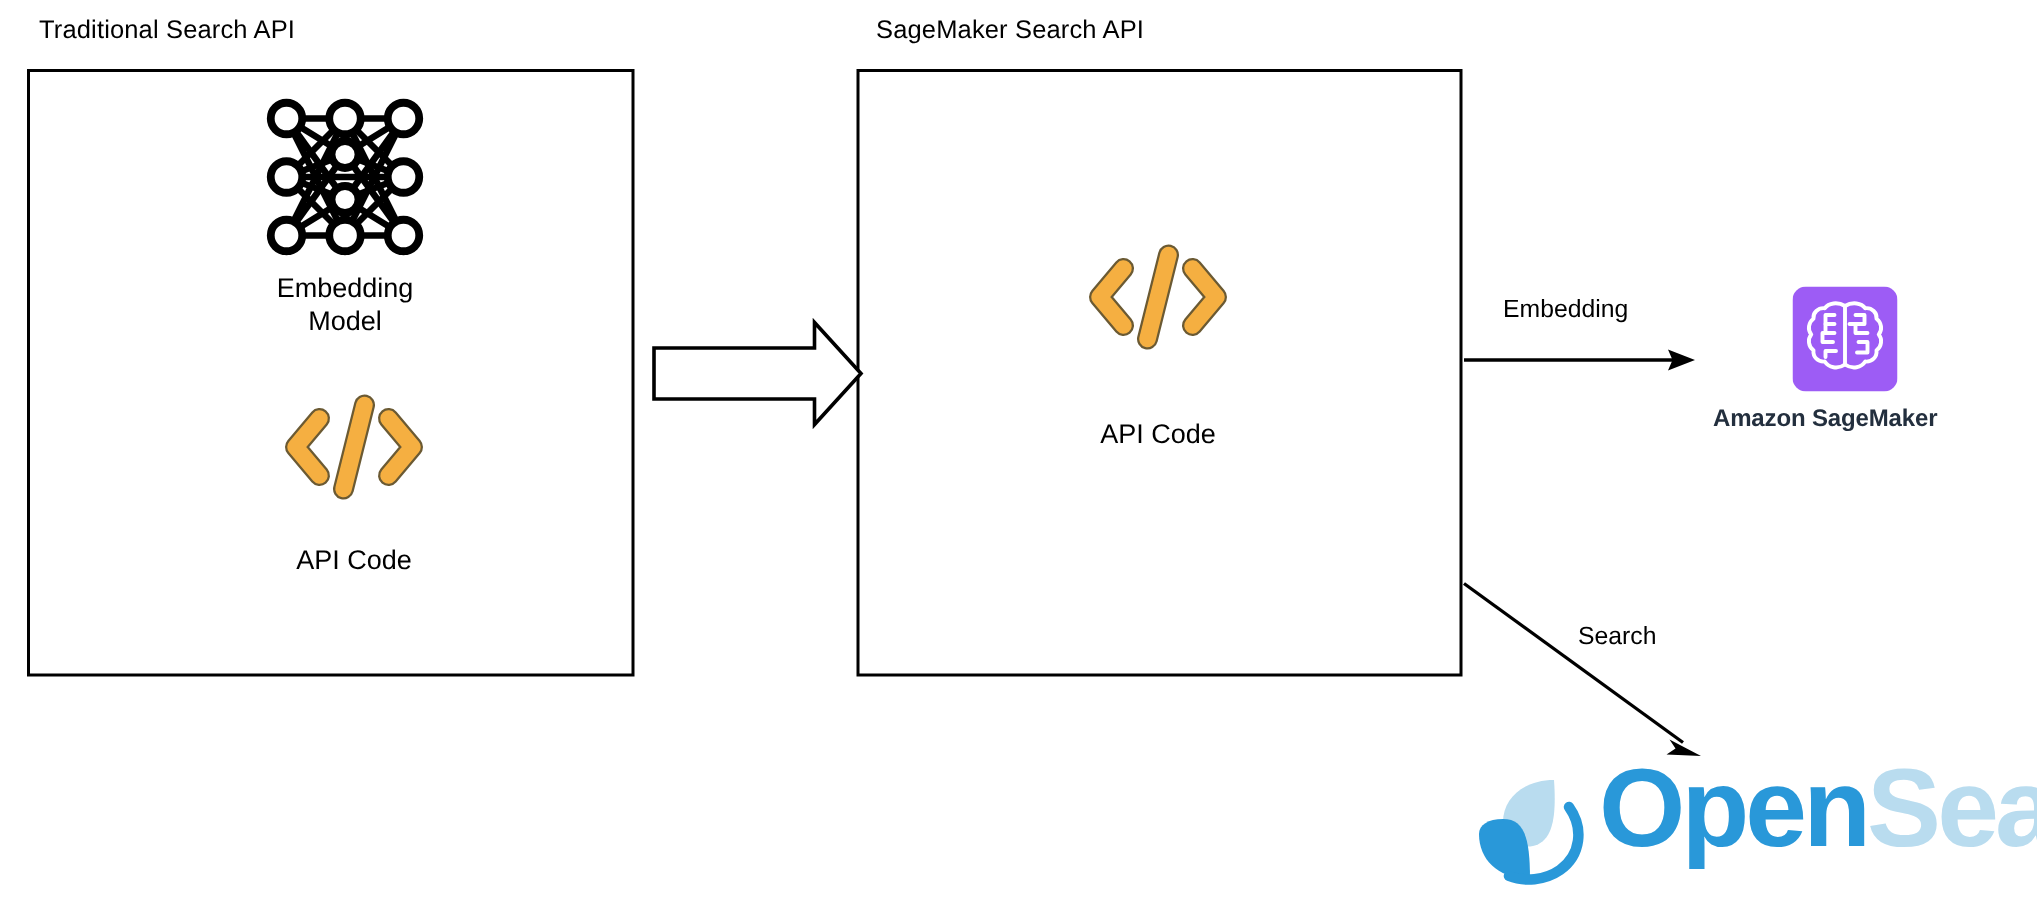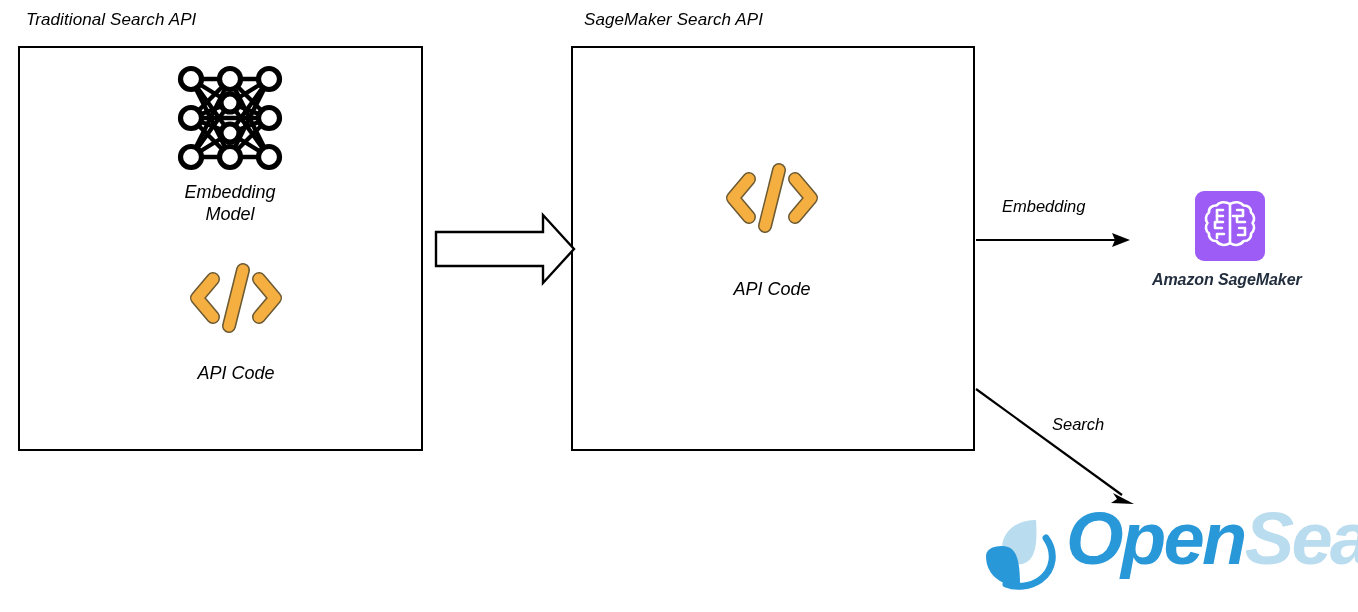--- a/index.html
+++ b/index.html
@@ -9,21 +9,20 @@
   }
   body {
     font-family: "Liberation Sans", sans-serif;
   }
   #canvas {
     position: relative;
     width: 1358px;
     height: 612px;
     background: #ffffff;
     overflow: hidden;
-    font-style: italic;
   }
   .panel-title {
     position: absolute;
     font-size: 17px;
     color: #000000;
     white-space: nowrap;
     letter-spacing: 0.1px;
   }
   .panel-box {
     position: absolute;
@@ -56,21 +55,20 @@
   .icon-abs {
     position: absolute;
   }
   .sm-label {
     position: absolute;
     font-size: 16px;
     font-weight: bold;
     color: #232f3e;
     white-space: nowrap;
     letter-spacing: -0.1px;
-    margin-left: 10px;
   }
   .os-wordmark {
     position: absolute;
     font-size: 74px;
     font-weight: bold;
     letter-spacing: -2.6px;
     white-space: nowrap;
     line-height: 1;
   }
   .os-open { color: #2998d9; }

